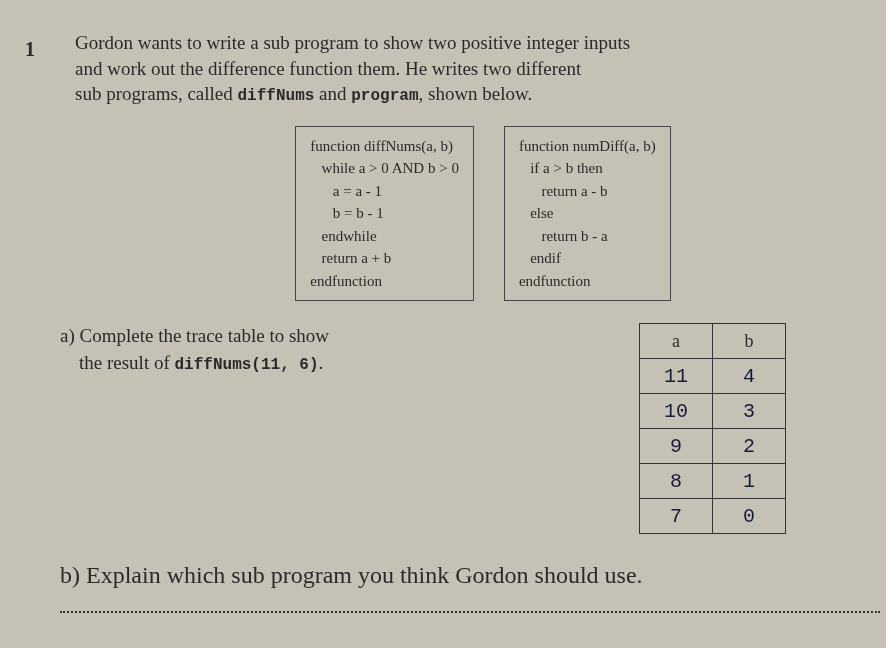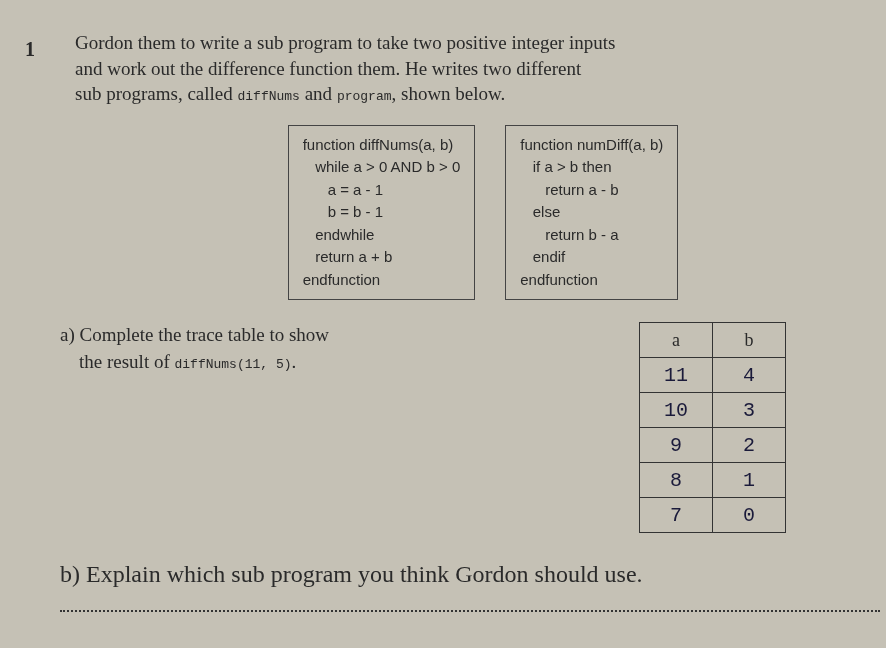--- a/index.html
+++ b/index.html
@@ -30,33 +30,34 @@
     .intro {
       margin-left: 35px;
       margin-right: 10px;
       font-size: 19px;
       line-height: 1.35;
       color: #2a2a2a;
       margin-bottom: 18px;
     }
     .mono {
       font-family: 'Courier New', monospace;
-      font-size: 13px;
+      font-size: 16px;
+      font-weight: bold;
     }
     .code-boxes {
       display: flex;
       justify-content: center;
       gap: 30px;
       margin-left: 80px;
       margin-bottom: 22px;
     }
     .code-box {
       border: 1.5px solid #444;
       padding: 8px 14px 8px 14px;
-      font-family: Liberation Sans, sans-serif;
+      font-family: Liberation Serif, serif;
       font-size: 15px;
       line-height: 1.5;
       color: #2a2a2a;
       background: #c5c1b5;
       white-space: pre;
     }
     .part-row {
       display: flex;
       align-items: flex-start;
       margin-left: 20px;
@@ -107,21 +108,21 @@
     }
   </style>
 </head>
 <body>
 
 <div class="page">
 
   <div class="question-num">1</div>
 
   <div class="intro">
-    <span>Gordon them to write a sub program to take two positive integer inputs</span><br>
+    <span>Gordon wants to write a sub program to show two positive integer inputs</span><br>
     <span>and work out the difference function them.  He writes two different</span><br>
     <span>sub programs, called </span><span class="mono">diffNums</span><span> and </span><span class="mono">program</span><span>, shown below.</span>
   </div>
 
   <div class="code-boxes">
     <div class="code-box">function diffNums(a, b)
    while a &gt; 0 AND b &gt; 0
       a = a - 1
       b = b - 1
    endwhile
@@ -133,21 +134,21 @@
    else
       return b - a
    endif
 endfunction</div>
   </div>
 
   <div class="part-row">
     <div class="part-a-text">
       <span class="part-label">a)</span>
       <span>Complete the trace table to show</span><br>
-      &nbsp;&nbsp;&nbsp;&nbsp;<span>the result of </span><span class="mono">diffNums(11, 5)</span><span>.</span>
+      &nbsp;&nbsp;&nbsp;&nbsp;<span>the result of </span><span class="mono">diffNums(11, 6)</span><span>.</span>
     </div>
 
     <table class="trace-table">
       <thead>
         <tr>
           <th>a</th>
           <th>b</th>
         </tr>
       </thead>
       <tbody>

